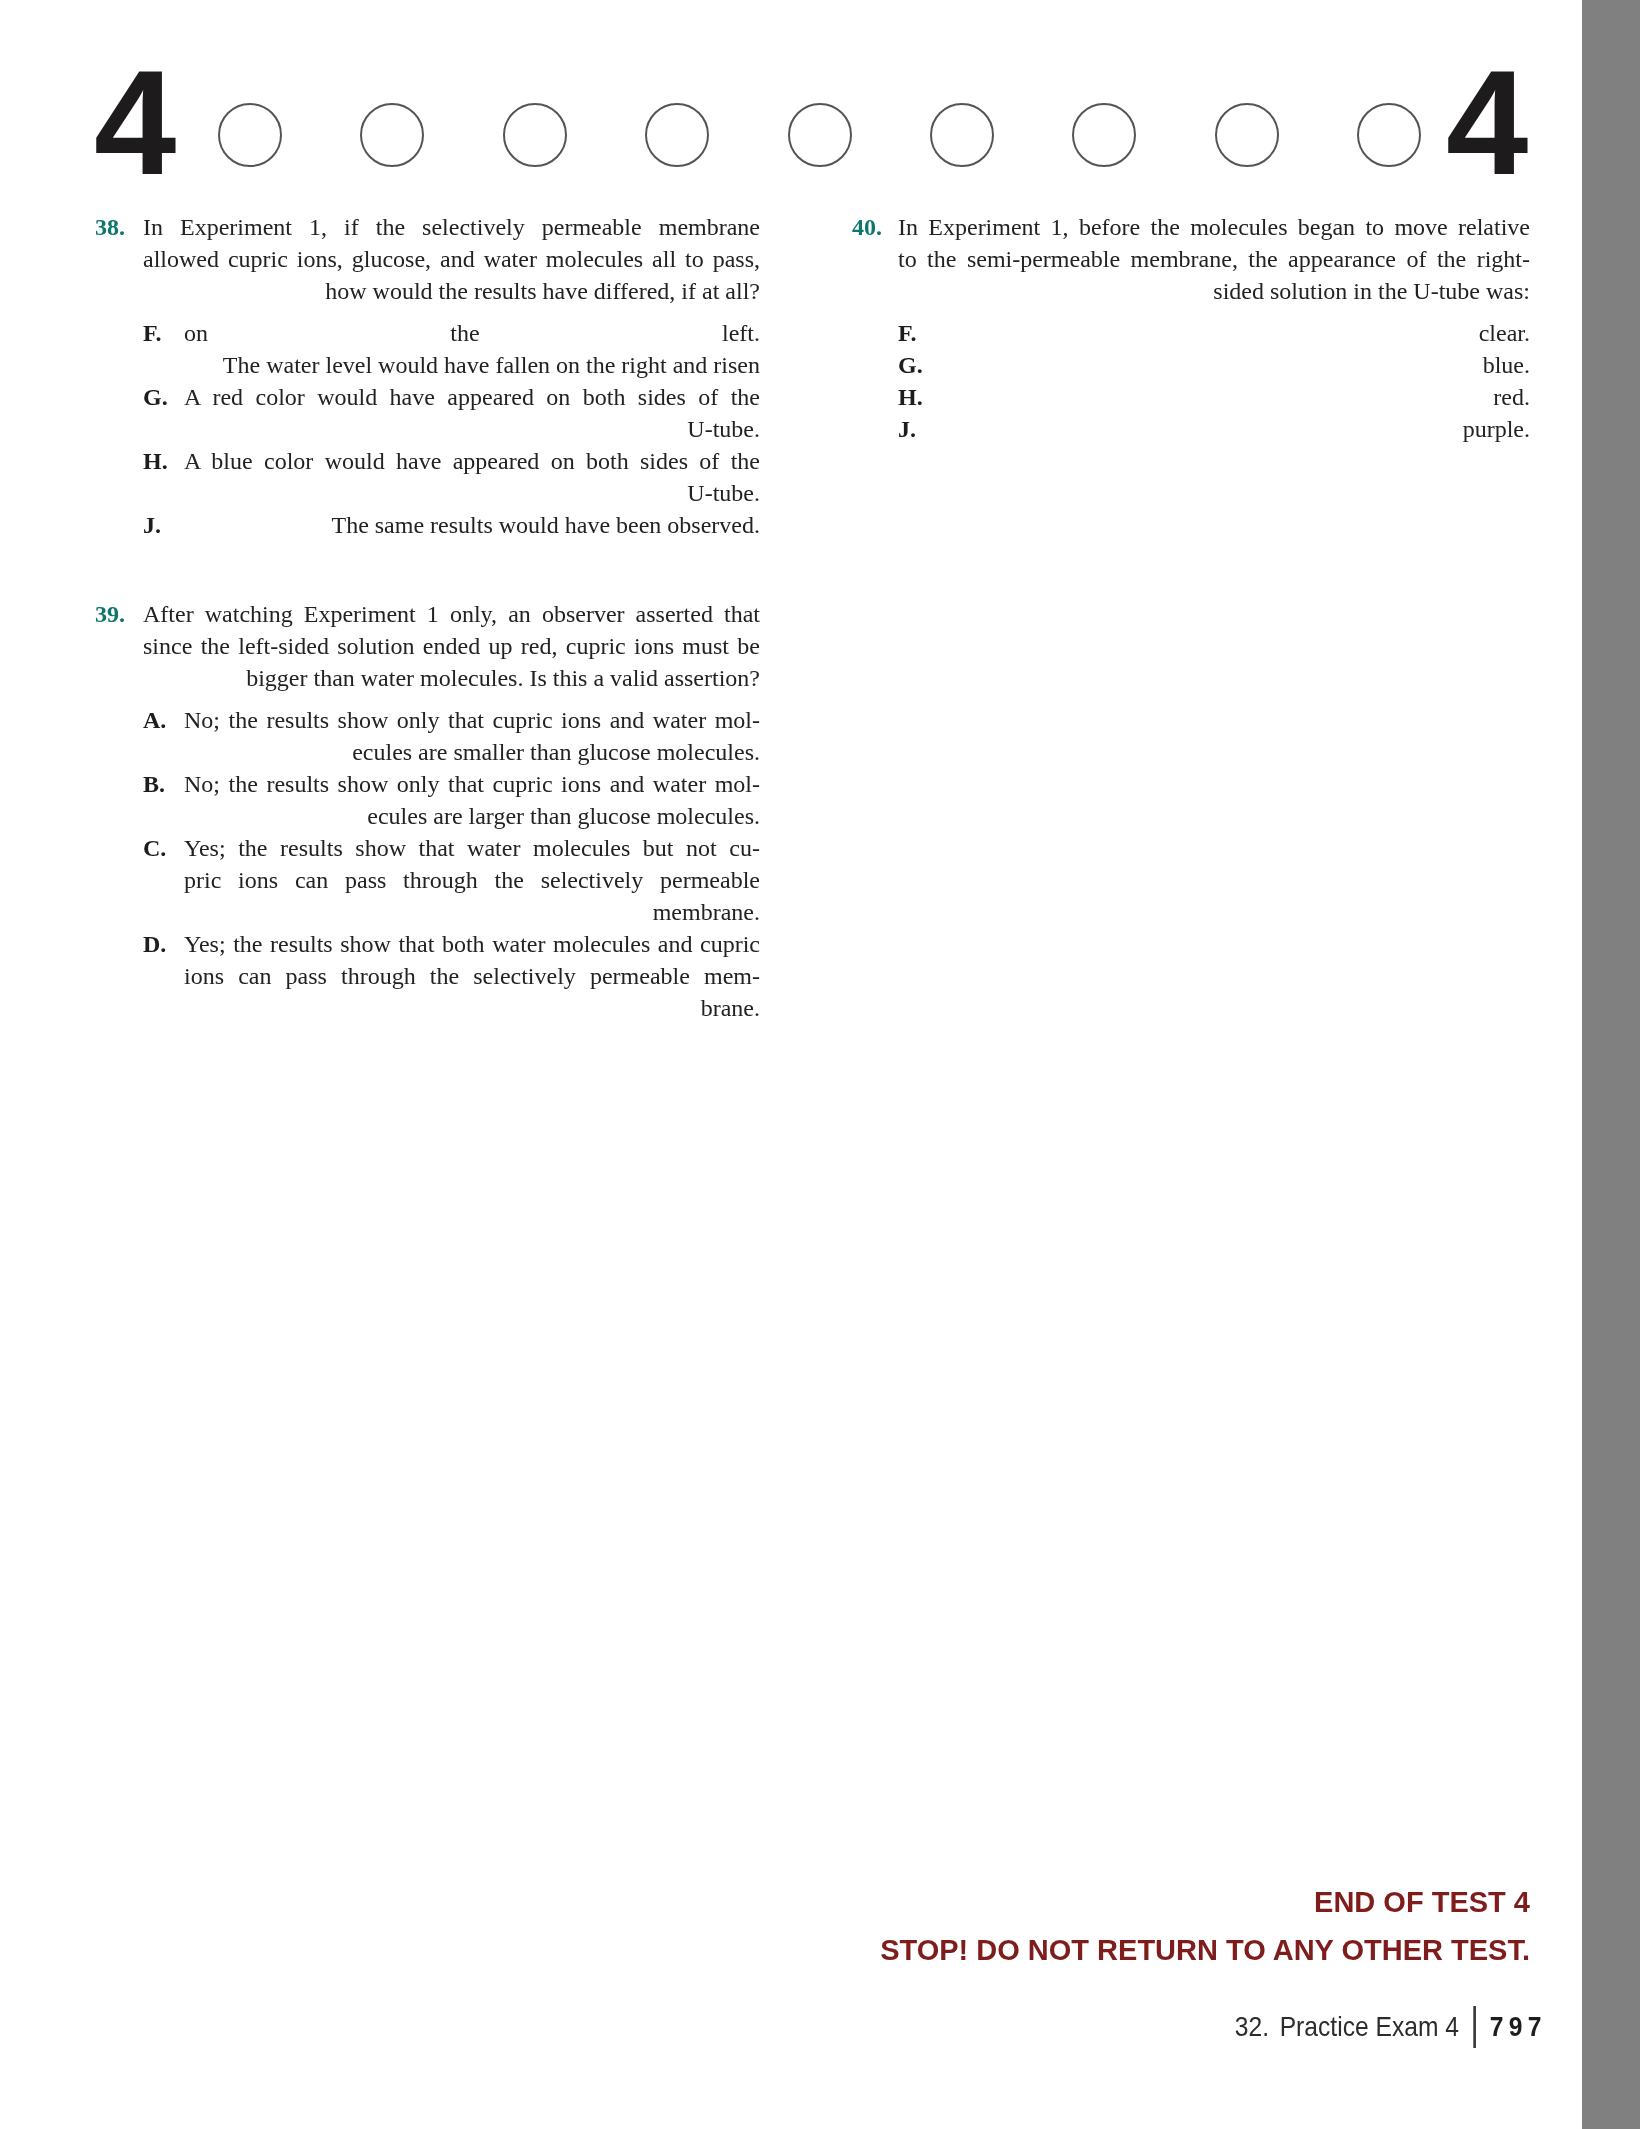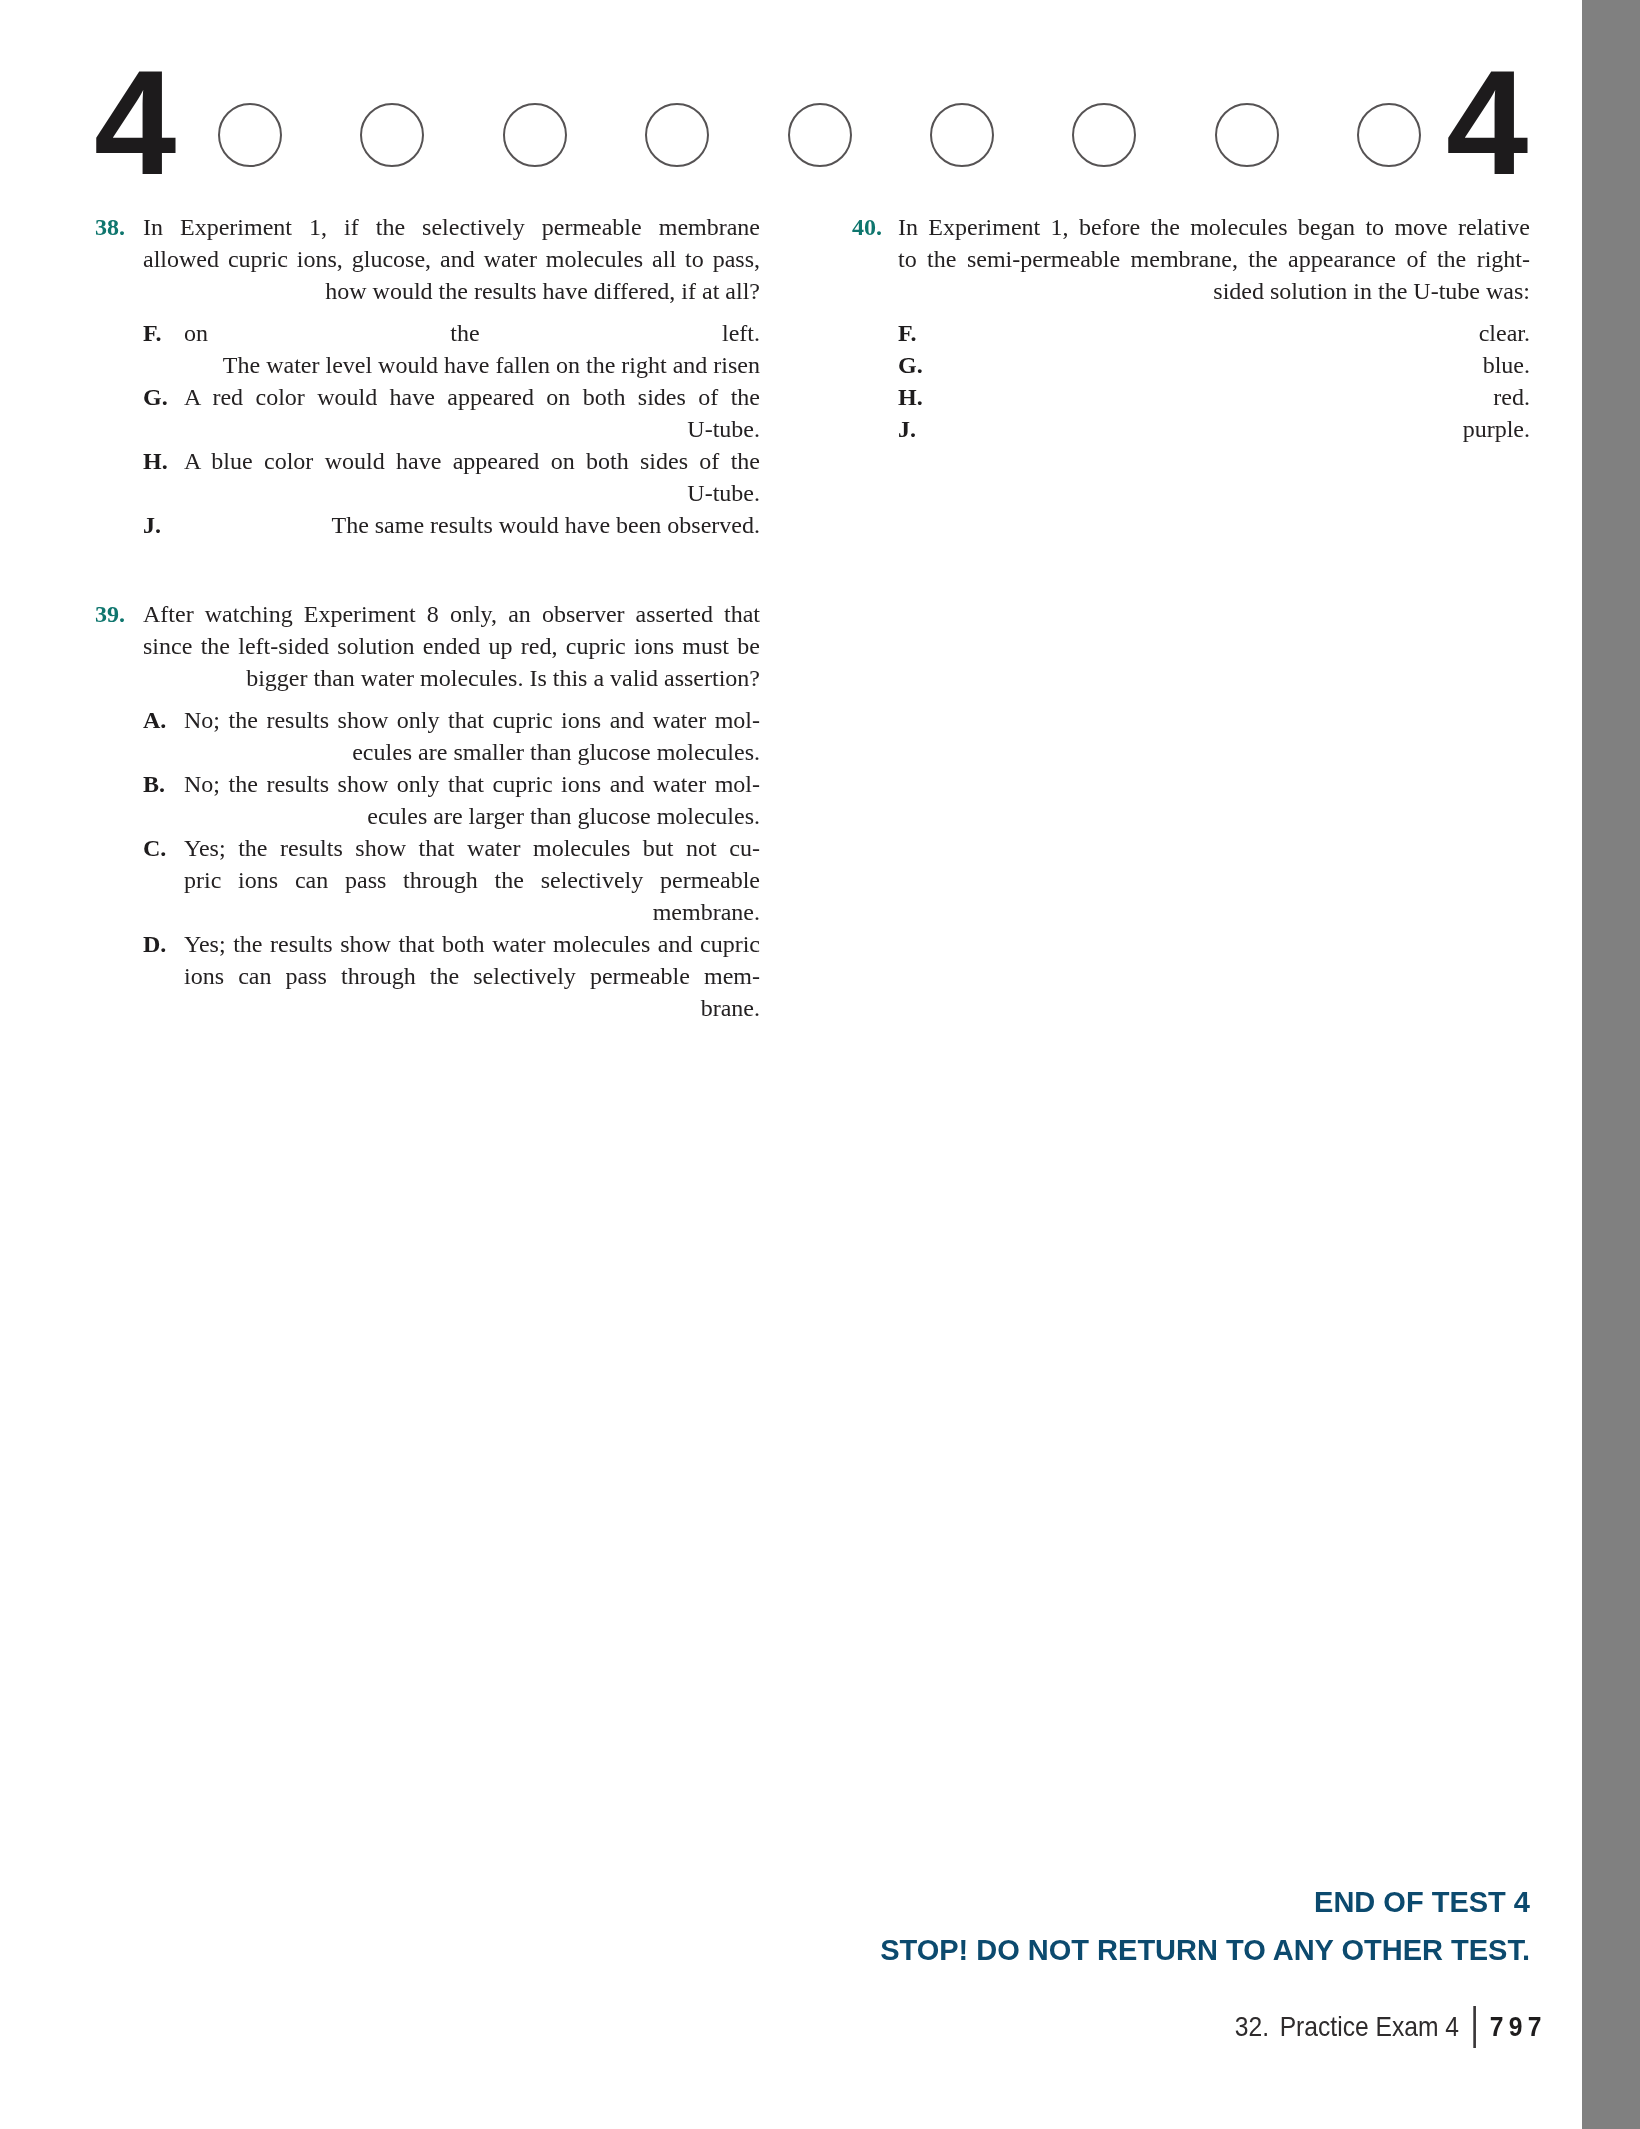--- a/index.html
+++ b/index.html
@@ -88,21 +88,21 @@
 
   
   .end-block {
     position: absolute;
     right: 110px; top: 1878px;
     text-align: right;
     font-family: "Liberation Sans", sans-serif;
     font-weight: 700;
     font-size: 29px;
     line-height: 48px;
-    color: #0c4a6e;
+    color: #7f1d1d;
     white-space: nowrap;
   }
 
   
   .footer {
     position: absolute;
     right: 98px; top: 2006px;
     height: 42px;
     display: flex;
     align-items: center;
@@ -185,21 +185,21 @@
             </div>
         </div>
       </div>
     </div>
   </div>
 
   <div class="q">
     <div class="qnum">39.</div>
     <div class="qbody">
       <div class="lines stem">
-          <div class="line">After watching Experiment 8 only, an observer asserted that</div>
+          <div class="line">After watching Experiment 1 only, an observer asserted that</div>
           <div class="line">since the left-sided solution ended up red, cupric ions must be</div>
           <div class="line">bigger than water molecules. Is this a valid assertion?</div>
         </div>
       <div class="opts">
         <div class="opt">
           <div class="letter">A.</div>
           <div class="lines opt-text">
               <div class="line">No; the results show only that cupric ions and water mol-</div>
               <div class="line">ecules are smaller than glucose molecules.</div>
             </div>

